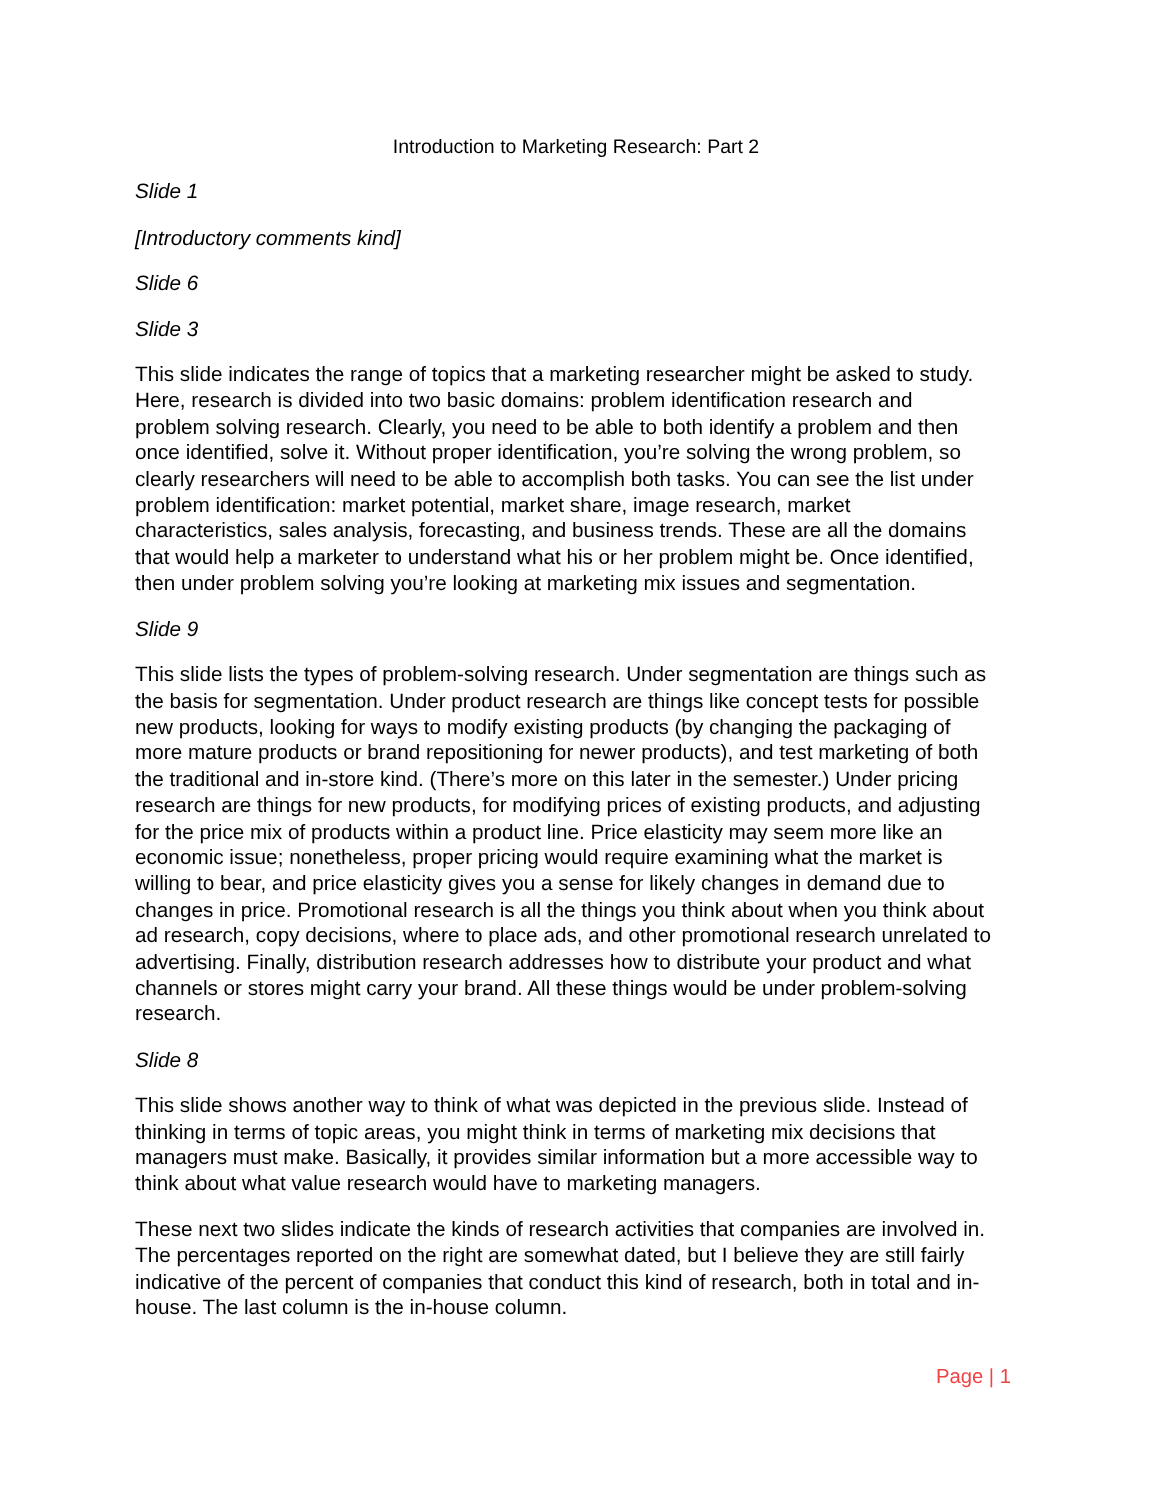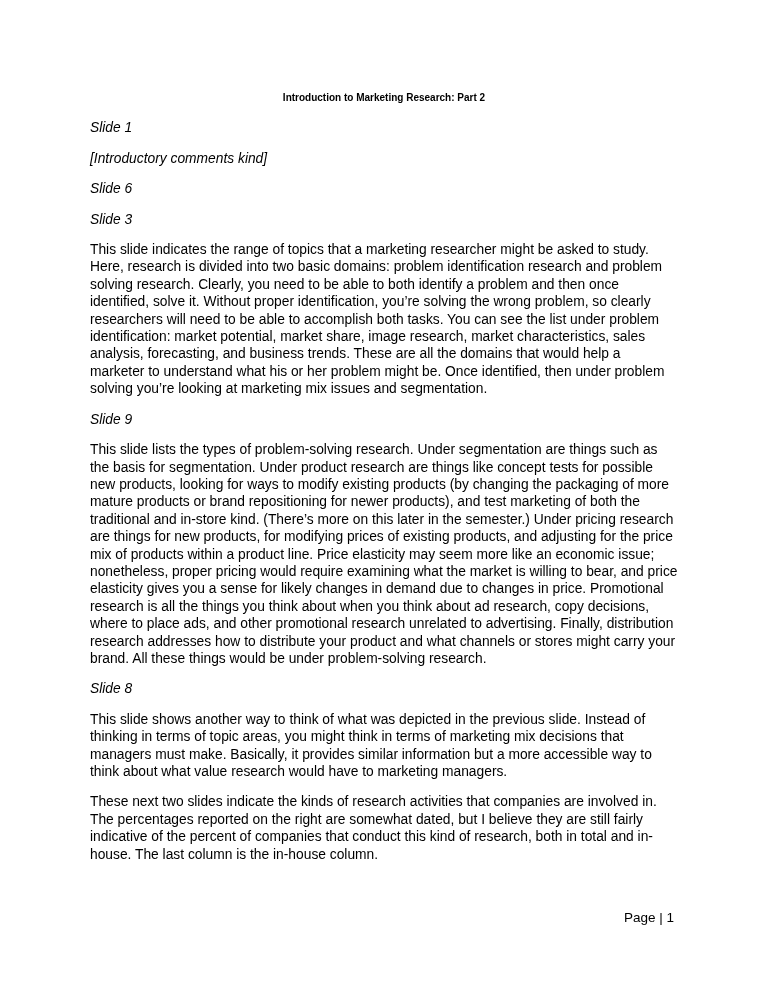--- a/index.html
+++ b/index.html
@@ -18,40 +18,40 @@
     line-height: 17.4px;
     overflow: hidden;
   }
   .content {
     position: absolute;
     top: 89px;
     left: 90px;
     width: 588px;
   }
   .doc-title {
-    font-weight: bold;
+    font-weight: normal;
     text-align: center;
     margin: 0 0 13px 0;
-    font-size: 10px;
+    font-size: 13px;
   }
   .block {
-    margin: 0 0 13px 0;
+    margin: 0 17px 13px 0;
   }
   .slide-label, .note {
     font-style: italic;
   }
   .paragraph {
     font-style: normal;
   }
   .page-footer {
     position: absolute;
     top: 909px;
     right: 94px;
     font-size: 13.5px;
-    color: #000000;
+    color: #ef4444;
   }
 </style>
 </head>
 <body>
 
 <div class="page">
   <div class="content">
 
     <h1 class="doc-title">Introduction to Marketing Research: Part 2</h1>
 

